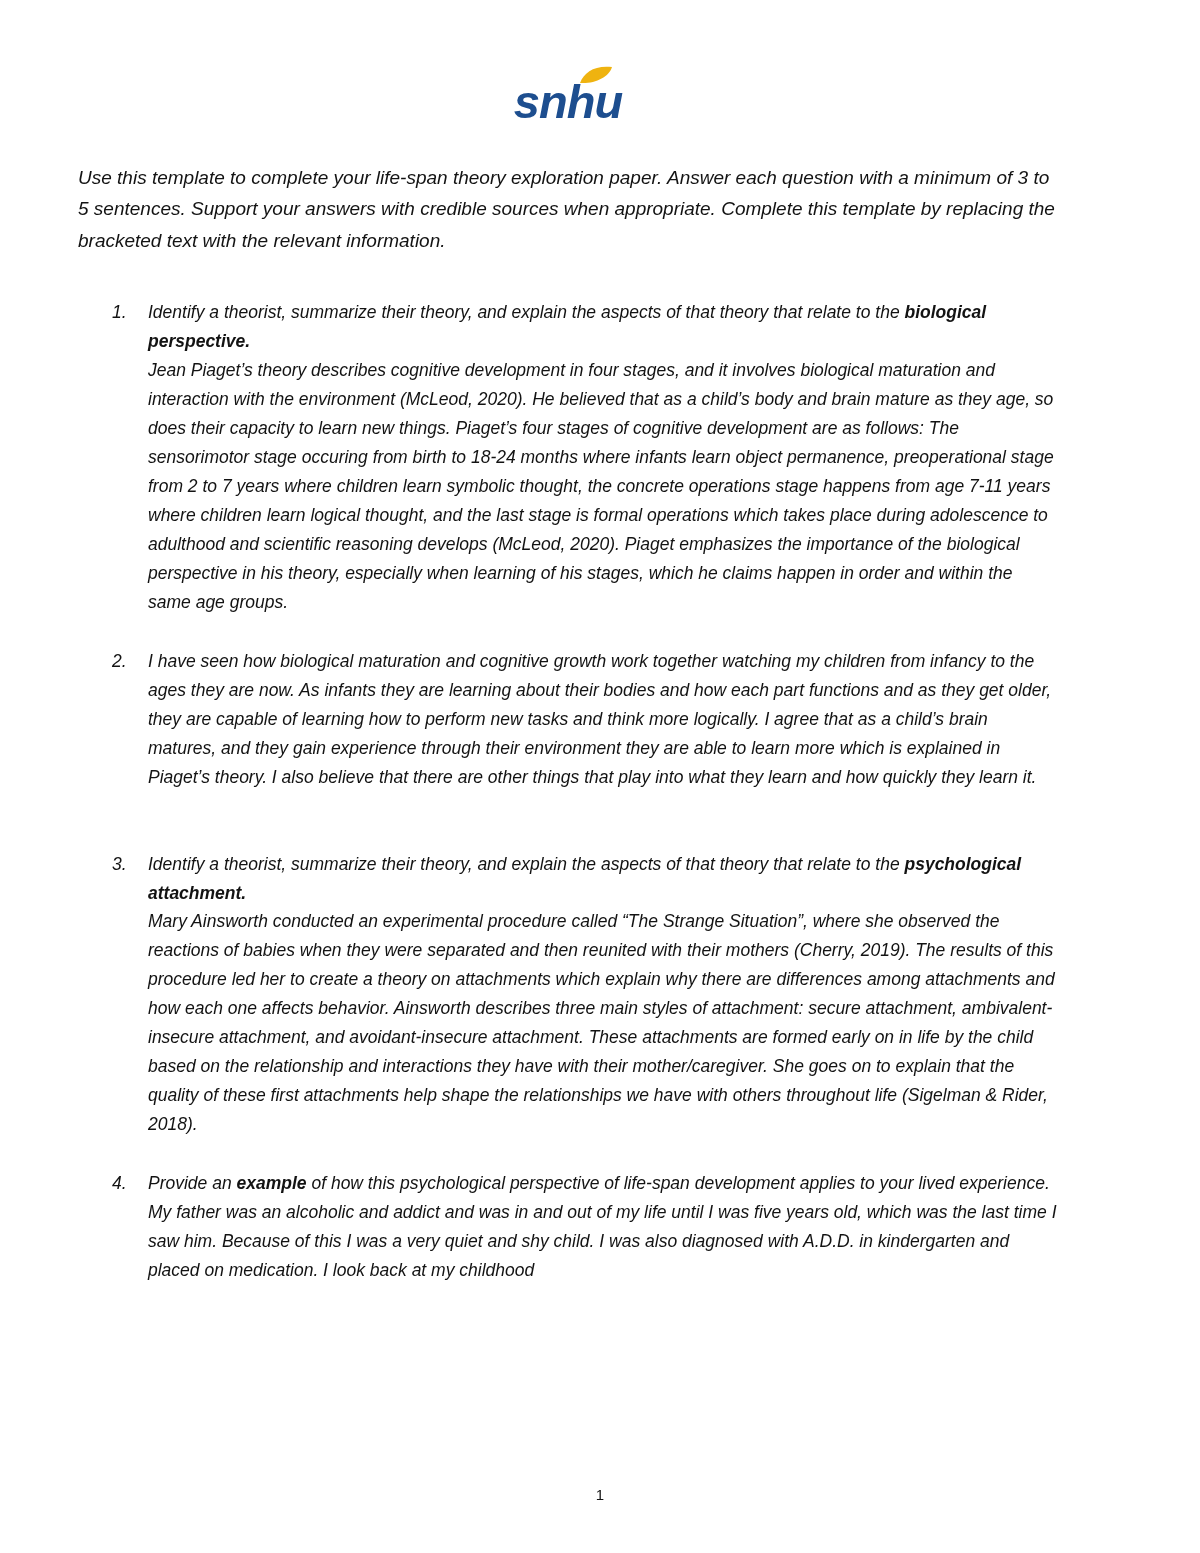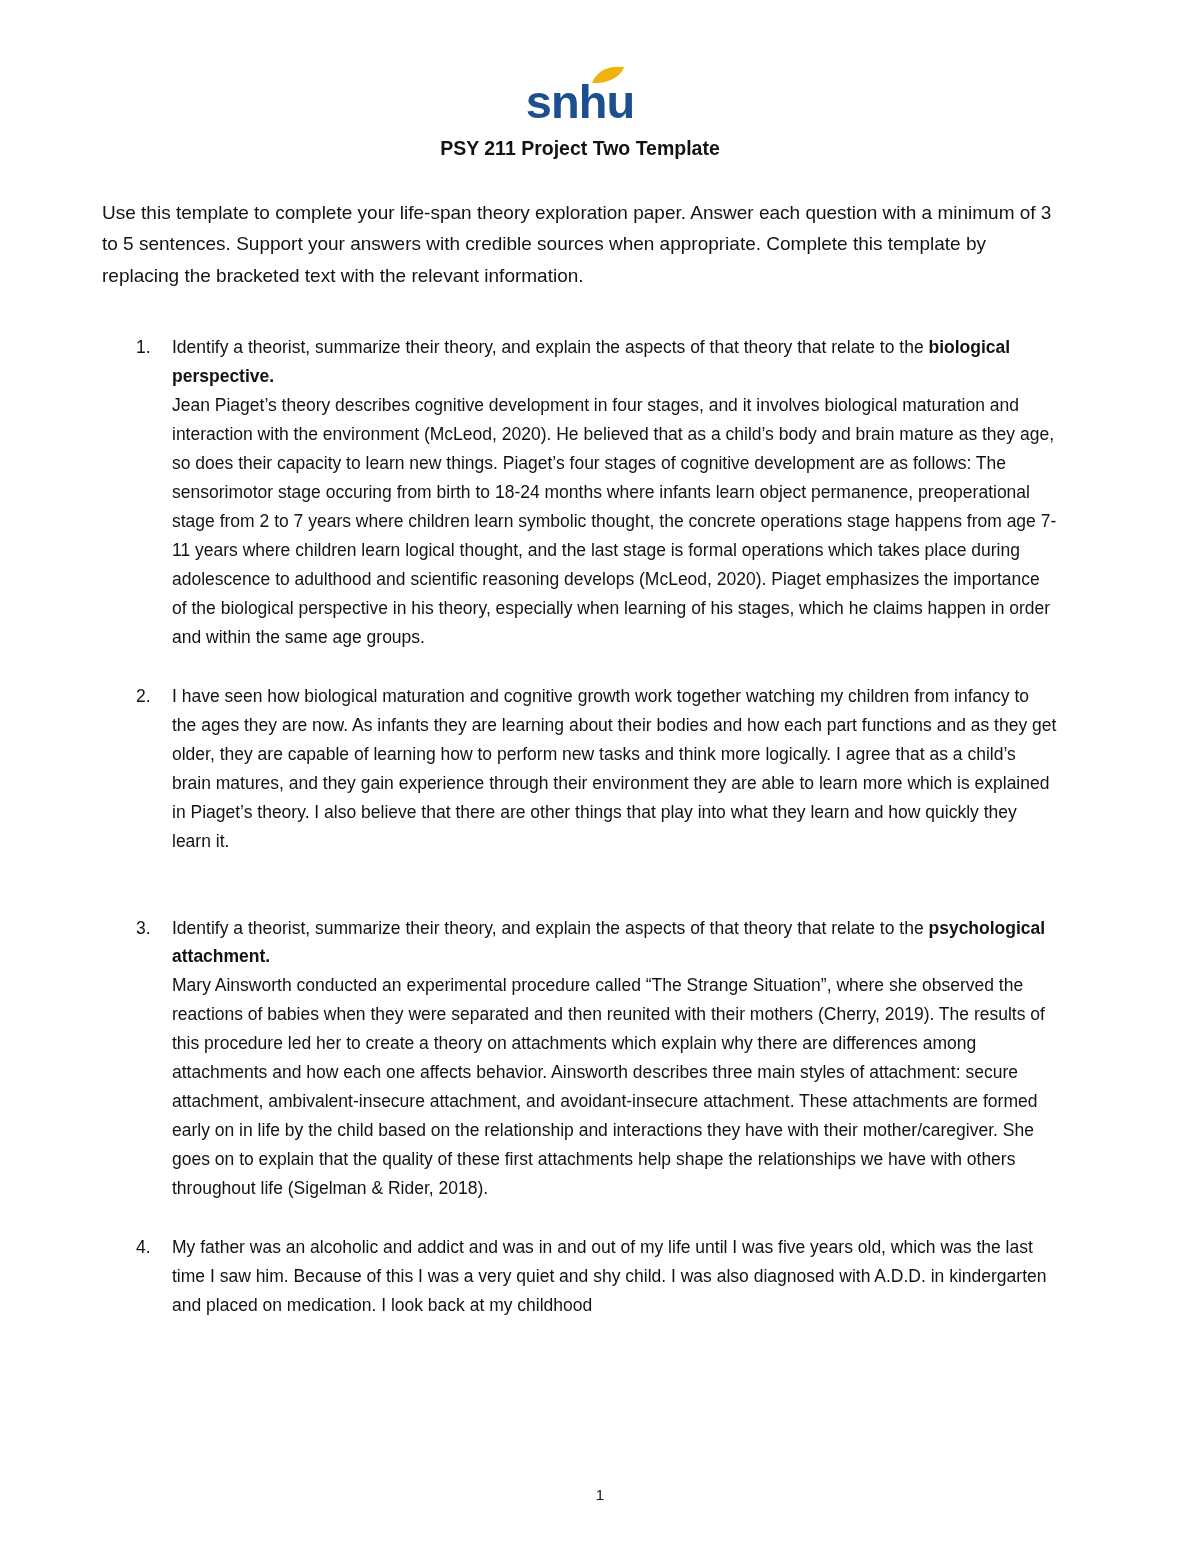--- a/index.html
+++ b/index.html
@@ -10,21 +10,22 @@
   }
   .page {
     width: 1200px;
     height: 1553px;
     position: relative;
     background: #ffffff;
     overflow: hidden;
     margin: 0 auto;
   }
   .content {
-    padding: 78px 142px 0 102px;
+    padding: 78px 142px 0 78px;
+    font-style: italic;
   }
   .logo-wrap {
     text-align: center;
     margin-bottom: 2px;
   }
   .logo {
     position: relative;
     display: inline-block;
     font-weight: bold;
     font-size: 47px;
@@ -93,21 +94,20 @@
 
     <div class="logo-wrap">
       <div class="logo">
         <svg class="leaf" viewBox="0 0 34 20" xmlns="http://www.w3.org/2000/svg" aria-hidden="true">
           <path d="M1 18 C 5 7, 16 0, 33 2 C 30 12, 16 19, 1 18 Z" fill="#efb310"></path>
         </svg>
         <span>snhu</span>
       </div>
     </div>
 
-    <h1 class="title">PSY 211 Project Two Template</h1>
 
     <p class="intro">Use this template to complete your life-span theory exploration paper. Answer each question with a minimum of 3 to 5 sentences. Support your answers with credible sources when appropriate. Complete this template by replacing the bracketed text with the relevant information.</p>
 
     <div class="questions">
 
       <div class="q-item">
         <div class="q-num">1.</div>
         <div class="q-body">
           <div class="q-prompt"><span>Identify a theorist, summarize their theory, and explain the aspects of that theory that relate to the </span><strong>biological perspective.</strong><span></span></div>
           <div class="q-answer">Jean Piaget’s theory describes cognitive development in four stages, and it involves biological maturation and interaction with the environment (McLeod, 2020). He believed that as a child’s body and brain mature as they age, so does their capacity to learn new things. Piaget’s four stages of cognitive development are as follows: The sensorimotor stage occuring from birth to 18-24 months where infants learn object permanence, preoperational stage from 2 to 7 years where children learn symbolic thought, the concrete operations stage happens from age 7-11 years where children learn logical thought, and the last stage is formal operations which takes place during adolescence to adulthood and scientific reasoning develops (McLeod, 2020). Piaget emphasizes the importance of the biological perspective in his theory, especially when learning of his stages, which he claims happen in order and within the same age groups.</div>
@@ -125,20 +125,21 @@
         <div class="q-num">3.</div>
         <div class="q-body">
           <div class="q-prompt"><span>Identify a theorist, summarize their theory, and explain the aspects of that theory that relate to the </span><strong>psychological attachment.</strong><span></span></div>
           <div class="q-answer">Mary Ainsworth conducted an experimental procedure called “The Strange Situation”, where she observed the reactions of babies when they were separated and then reunited with their mothers (Cherry, 2019). The results of this procedure led her to create a theory on attachments which explain why there are differences among attachments and how each one affects behavior. Ainsworth describes three main styles of attachment: secure attachment, ambivalent-insecure attachment, and avoidant-insecure attachment. These attachments are formed early on in life by the child based on the relationship and interactions they have with their mother/caregiver. She goes on to explain that the quality of these first attachments help shape the relationships we have with others throughout life (Sigelman &amp; Rider, 2018).</div>
         </div>
       </div>
 
       <div class="q-item">
         <div class="q-num">4.</div>
         <div class="q-body">
+          <div class="q-prompt"><span>Provide an </span><strong>example</strong><span> of how this psychological perspective of life-span development applies to your lived experience.</span></div>
           <div class="q-answer">My father was an alcoholic and addict and was in and out of my life until I was five years old, which was the last time I saw him. Because of this I was a very quiet and shy child. I was also diagnosed with A.D.D. in kindergarten and placed on medication. I look back at my childhood</div>
         </div>
       </div>
 
     </div>
   </div>
 
   <div class="page-number">1</div>
 </div>
 

